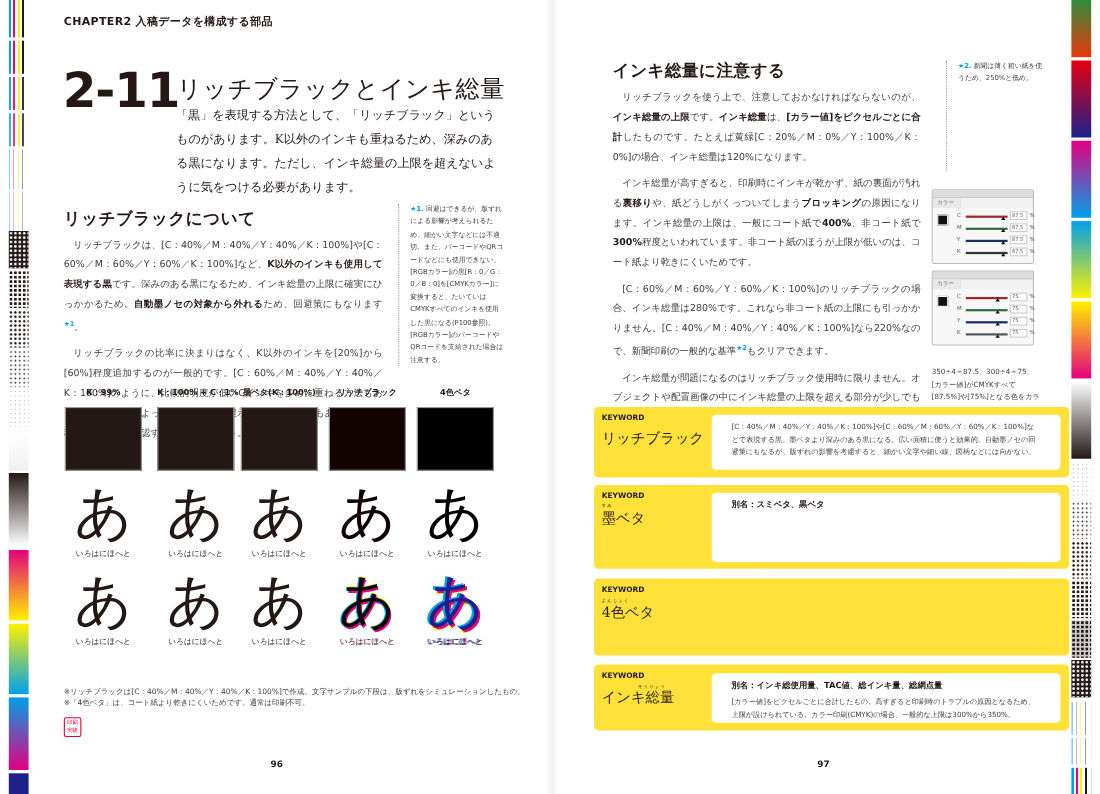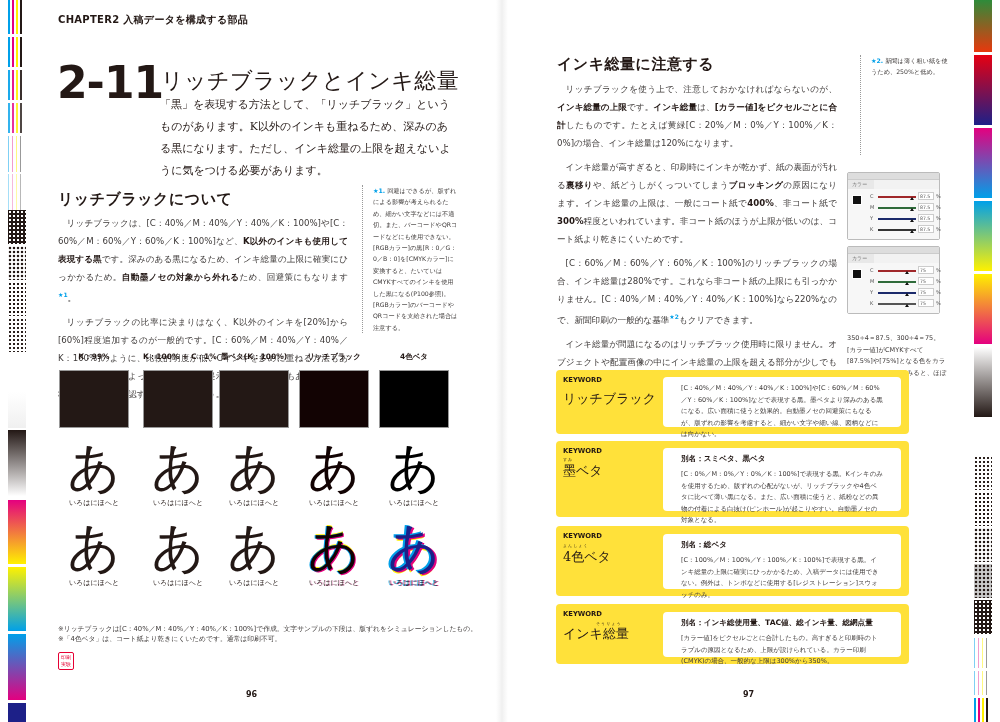--- a/index.html
+++ b/index.html
@@ -59,21 +59,21 @@
   .panel-body { position: relative; background: #f7f7f7; height: 50px; }
   .fill-box { position: absolute; left: 4px; top: 6px; width: 10px; height: 10px; background: #111; border: 1px solid #fff; }
   .slider-row { position: absolute; left: 22px; height: 10px; width: 70px; font-size: 5px; color: #555; }
   .slider-row .ch { position: absolute; left: 0; top: 1px; }
   .slider-row .bar { position: absolute; left: 8px; top: 4px; width: 38px; height: 2px; }
   .slider-row .thumb { position: absolute; top: 5px; width: 0; height: 0; border-left: 2px solid transparent; border-right: 2px solid transparent; border-bottom: 3px solid #111; }
   .slider-row .val { position: absolute; left: 48px; top: 0; width: 16px; height: 8px; background: #fff; border: 1px solid #ccc; font-size: 4.6px; line-height: 7px; padding-left: 1px; }
   .slider-row .pct { position: absolute; left: 66px; top: 1px; }
   .caption { position: absolute; left: 847px; top: 333px; width: 100px; font-size: 6.5px; line-height: 11.5px; color: #3e3a39; }
 
-  .kw { position: absolute; left: 556px; width: 353px; background: #ffe13a; border-radius: 4px; }
+  .kw { position: absolute; left: 540px; width: 432px; background: #ffe13a; border-radius: 4px; }
   .kw-tag { position: absolute; left: 7px; top: 6px; font-size: 6.8px; font-weight: bold; color: #231815; }
   .kw-term { position: absolute; left: 7px; font-family: "DejaVu Serif", serif; font-size: 13px; color: #231815; }
   .kw-ruby { position: absolute; left: 7px; font-size: 4px; color: #231815; letter-spacing: 1px; }
   .kw-box { position: absolute; left: 107px; right: 8px; background: #fff; border-radius: 4px; padding: 6px 18px; }
   .kw-alias { font-size: 7.6px; font-weight: bold; margin-bottom: 5px; color: #231815; }
   .kw-desc { font-size: 6.5px; line-height: 11.5px; color: #3e3a39; }
 </style>
 </head>
 <body>
 
@@ -279,32 +279,27 @@
       <div class="kw-desc">[C：40%／M：40%／Y：40%／K：100%]や[C：60%／M：60%／Y：60%／K：100%]などで表現する黒。墨ベタより深みのある黒になる。広い面積に使うと効果的。自動墨ノセの回避策にもなるが、版ずれの影響を考慮すると、細かい文字や細い線、図柄などには向かない。</div>
     </div>
   </div>
 
   <div class="kw" style="top:441px;height:76px">
     <div class="kw-tag">KEYWORD</div>
     <div class="kw-ruby" style="top:16px">すみ</div>
     <div class="kw-term" style="top:21px">墨ベタ</div>
     <div class="kw-box" style="top:7px;height:63px">
       <div class="kw-alias">別名：スミベタ、黒ベタ</div>
-      <div class="kw-desc">[C：0%／M：0%／Y：0%／K：100%]で表現する黒。Kインキのみを使用するため、版ずれの心配がないが、リッチブラックや4色ベタに比べて薄い黒になる。また、広い面積に使うと、紙粉などの異物の付着による白抜け(ピンホール)が起こりやすい。自動墨ノセの対象となる。</div>
     </div>
   </div>
 
   <div class="kw" style="top:526px;height:70px">
     <div class="kw-tag">KEYWORD</div>
     <div class="kw-ruby" style="top:17px">よんしょく</div>
     <div class="kw-term" style="top:22px">4色ベタ</div>
-    <div class="kw-box" style="top:8px;height:55px">
-      <div class="kw-alias">別名：総ベタ</div>
-      <div class="kw-desc">[C：100%／M：100%／Y：100%／K：100%]で表現する黒。インキ総量の上限に確実にひっかかるため、入稿データには使用できない。例外は、トンボなどに使用する[レジストレーション]スウォッチのみ。</div>
-    </div>
   </div>
 
   <div class="kw" style="top:604px;height:60px">
     <div class="kw-tag">KEYWORD</div>
     <div class="kw-ruby" style="top:17px;left:40px">そうりょう</div>
     <div class="kw-term" style="top:21px">インキ総量</div>
     <div class="kw-box" style="top:8px;height:45px">
       <div class="kw-alias">別名：インキ総使用量、TAC値、総インキ量、総網点量</div>
       <div class="kw-desc">[カラー値]をピクセルごとに合計したもの。高すぎると印刷時のトラブルの原因となるため、上限が設けられている。カラー印刷(CMYK)の場合、一般的な上限は300%から350%。</div>
     </div>

